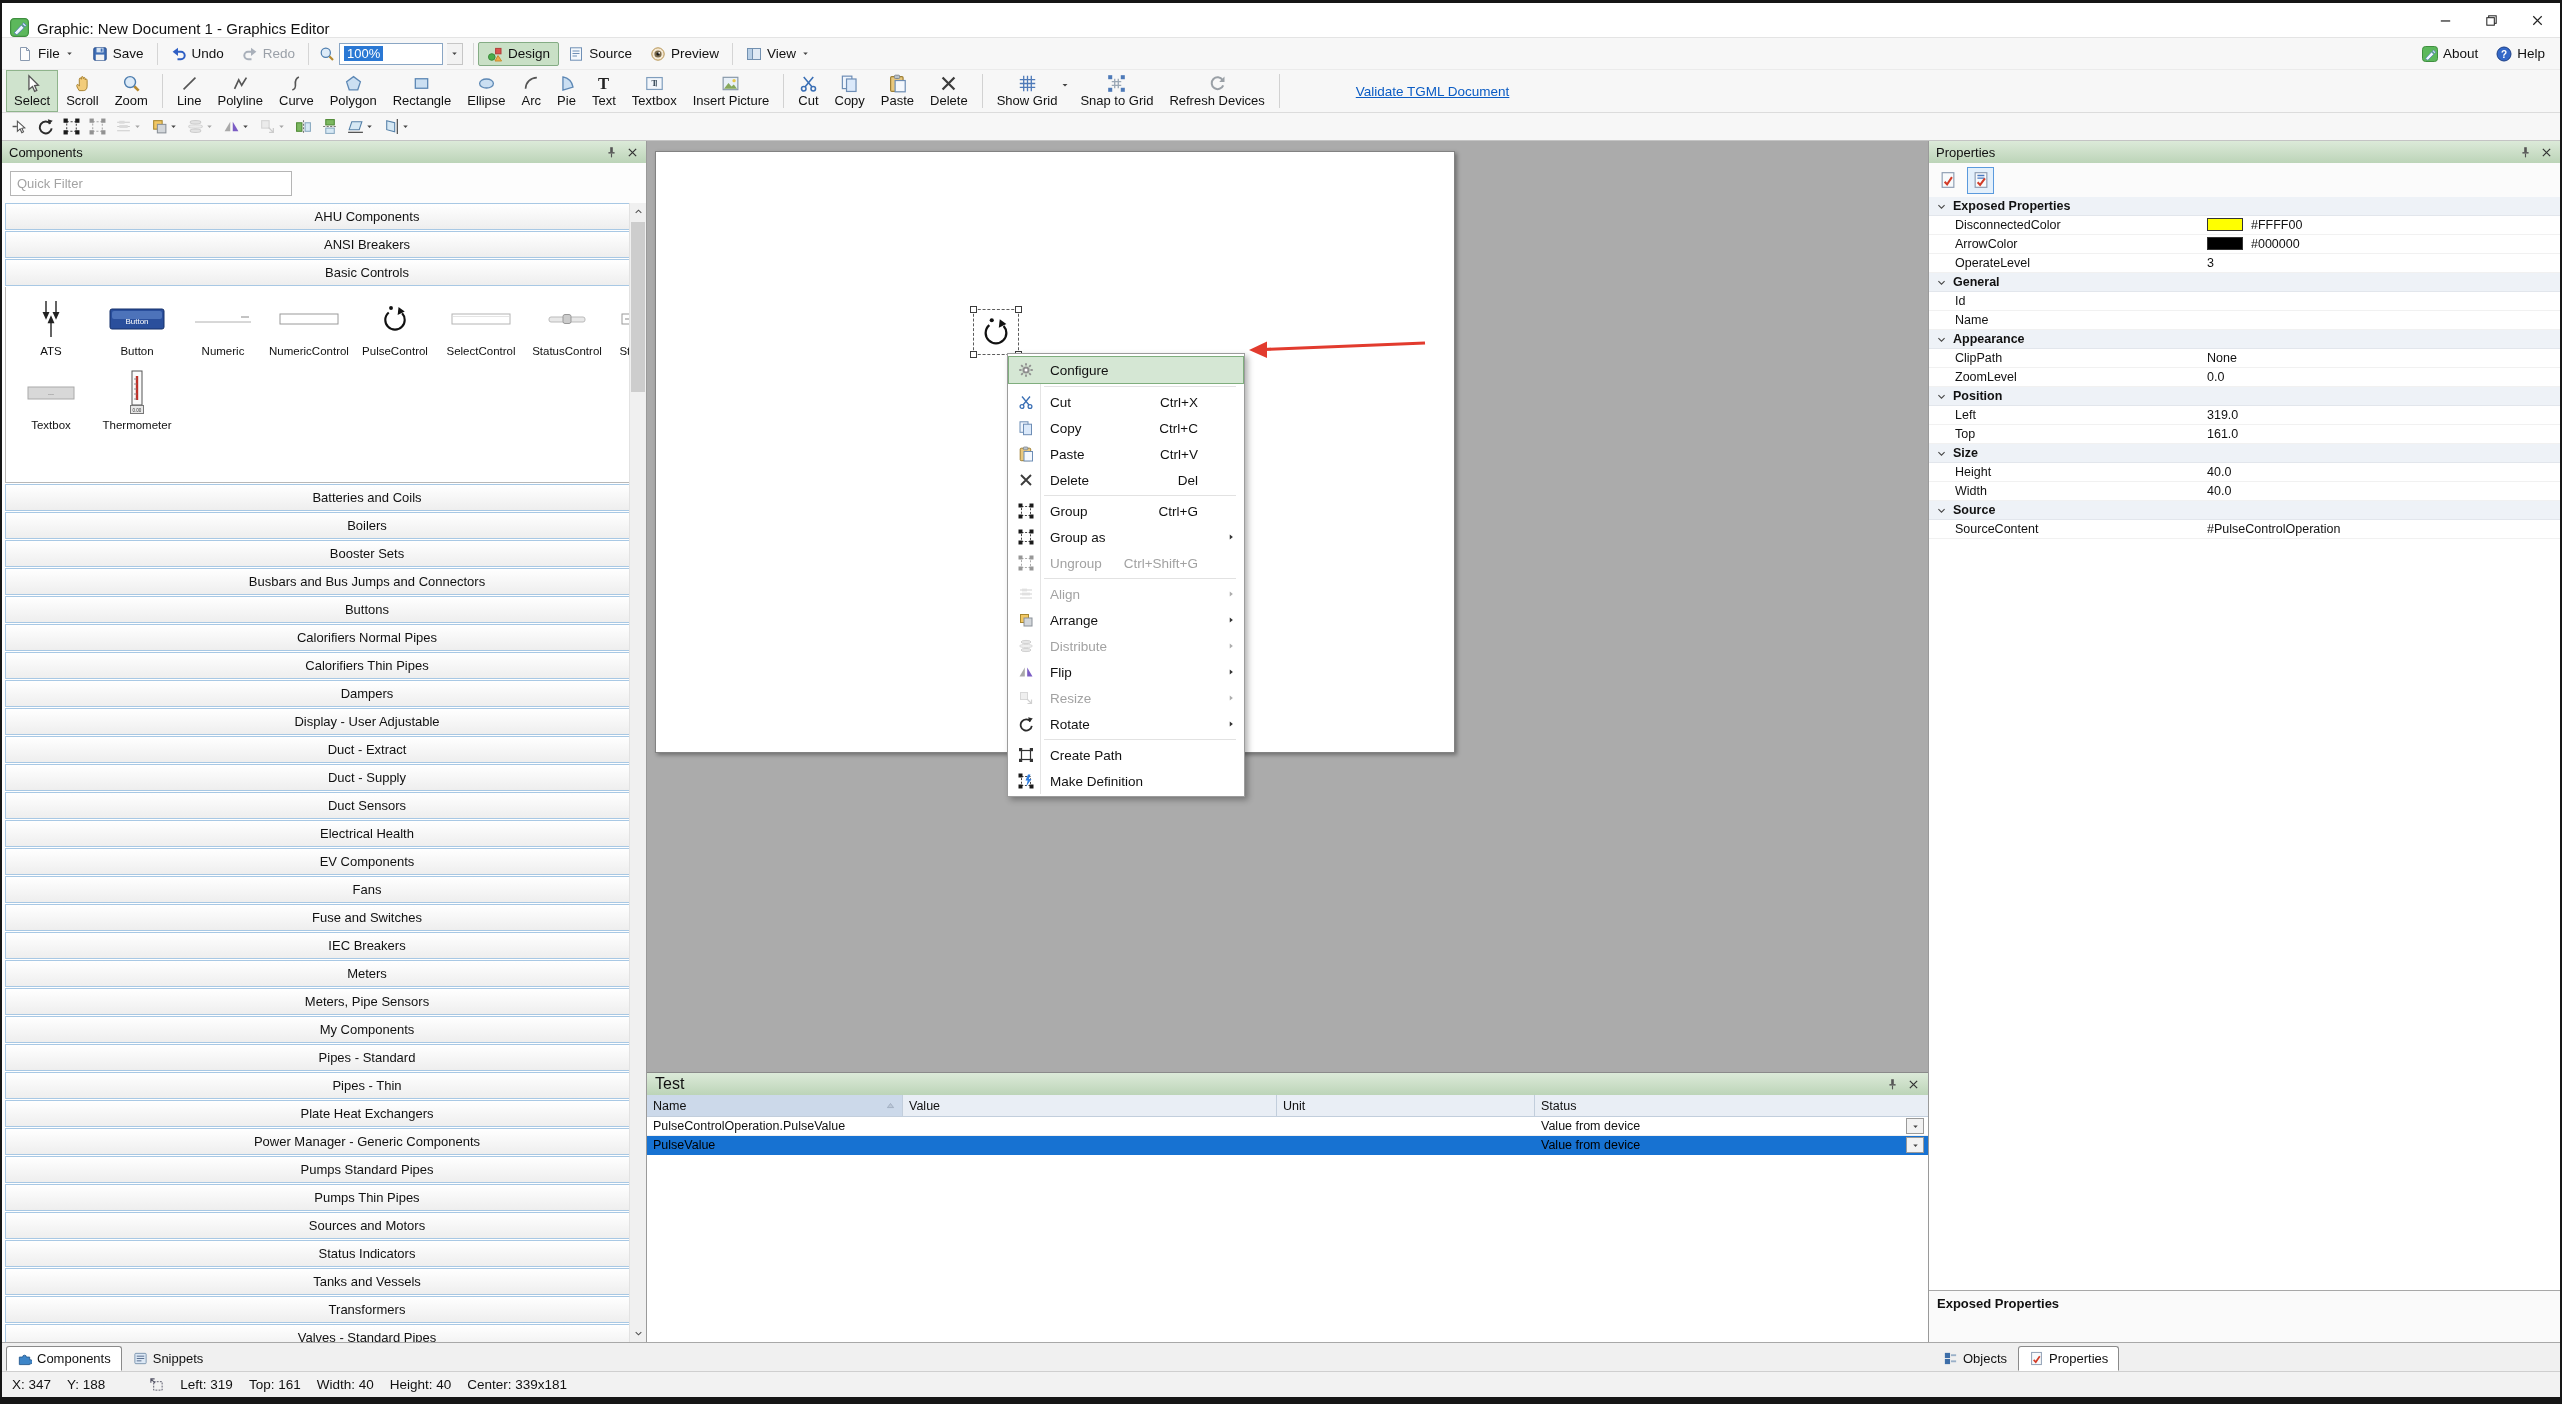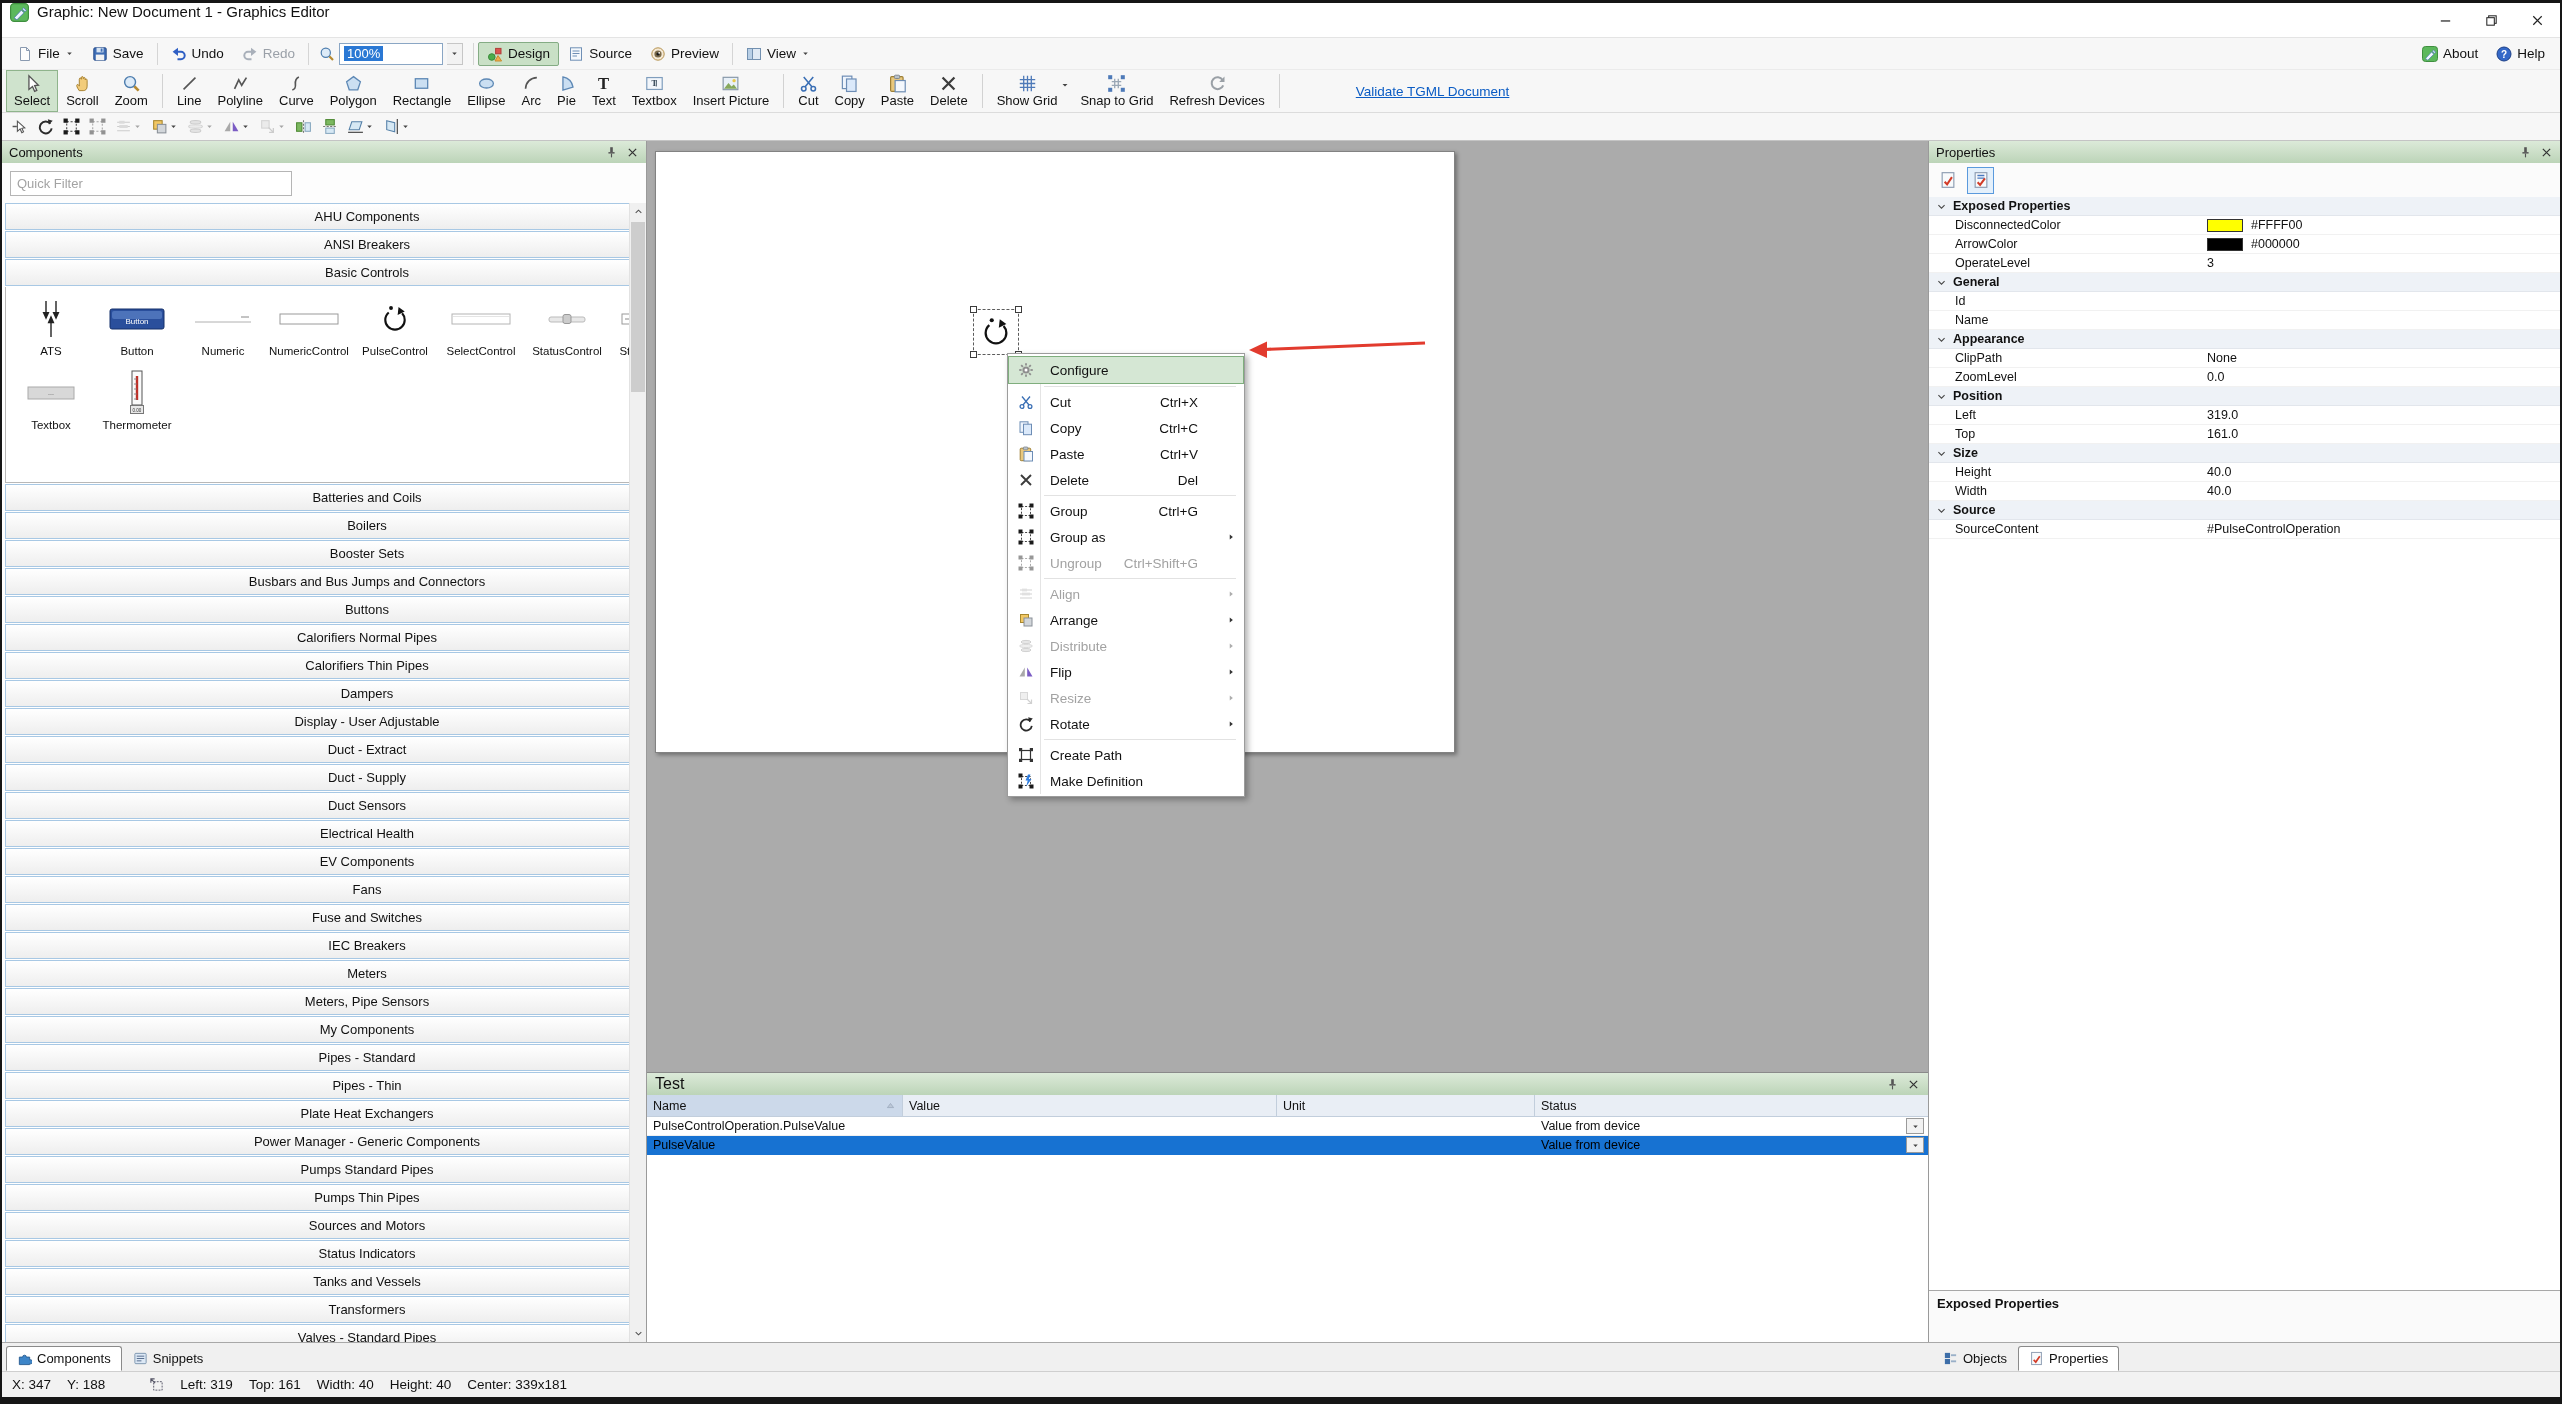--- a/index.html
+++ b/index.html
@@ -1,21 +1,21 @@
 <!DOCTYPE html>
 <html><head>
 <meta charset="utf-8">
 <style>
 *{margin:0;padding:0;box-sizing:border-box}
 html,body{width:2562px;height:1404px}
 body{font-family:"Liberation Sans",sans-serif;color:#111;background:#fff}
 svg{display:block}
 .window{width:2562px;height:1404px;border:2px solid #161616;border-top-width:3px;border-bottom-width:7px;display:flex;flex-direction:column;background:#f7f7f7}
 
-.titlebar{height:34px;background:#fff;display:flex;align-items:flex-start;padding-left:8px;flex:0 0 auto}
+.titlebar{height:34px;background:#fff;display:flex;align-items:flex-end;padding-left:8px;flex:0 0 auto}
 .app-icon svg{width:19px;height:19px}
 .title{font-size:15px;margin-left:8px}
 .win-controls{margin-left:auto;display:flex;height:100%}
 .win-btn{width:46px;display:flex;align-items:center;justify-content:center}
 .win-btn svg{width:15px;height:15px}
 
 .menubar{height:32px;background:#f7f7f7;border-top:1px solid #e4e4e4;display:flex;align-items:center;padding:0 6px;flex:0 0 auto}
 .m-item{display:flex;align-items:center;gap:5px;padding:3px 8px;font-size:13.5px;border:1px solid transparent;border-radius:2px;white-space:nowrap}
 .m-item svg{width:16px;height:16px}
 .m-item.active{background:#c9e0c6;border-color:#84ac84}
@@ -119,21 +119,21 @@
 .pt-btn{width:27px;height:27px;display:flex;align-items:center;justify-content:center;border:1px solid transparent}
 .pt-btn svg{width:18px;height:18px}
 .pt-btn.sel{border-color:#5a9add;background:#e4f0fb}
 .prop-grid{flex:1;overflow:hidden;font-size:12.5px}
 .pg-group{height:19px;display:flex;align-items:center;background:#eef2f7;border-bottom:1px solid #e2e6ec}
 .pg-chev{width:24px;display:flex;justify-content:center}
 .pg-chev svg{width:11px;height:11px}
 .pg-glabel{font-weight:bold}
 .pg-row{height:19px;display:flex;align-items:center;border-bottom:1px solid #f1f1f1}
 .pg-label{width:278px;padding-left:26px;white-space:nowrap}
-.pg-value{flex:1;display:flex;align-items:center;white-space:nowrap}
+.pg-value{flex:1;display:flex;align-items:flex-start;white-space:nowrap}
 .swatch{width:36px;height:13px;border:1px solid #333;margin-right:8px;flex:0 0 auto}
 .prop-desc{height:52px;border-top:1px solid #a8a8a8;background:#fafafa;padding:5px 8px;font-size:13px;font-weight:bold;flex:0 0 auto}
 
 .tabs-row{height:29px;background:#f0f0f0;border-top:1px solid #a8a8a8;display:flex;flex:0 0 auto}
 .tabs-left{width:645px;display:flex;padding-left:4px}
 .tabs-center{flex:1}
 .tabs-right{width:632px;display:flex;padding-left:4px}
 .tab{display:flex;align-items:center;gap:5px;padding:0 10px;font-size:13px;margin-top:3px;border:1px solid transparent}
 .tab.active{background:#fff;border-color:#8a8a8a;border-bottom-color:#fff;border-radius:3px 3px 0 0}
 .tab-icon svg{width:15px;height:15px}

